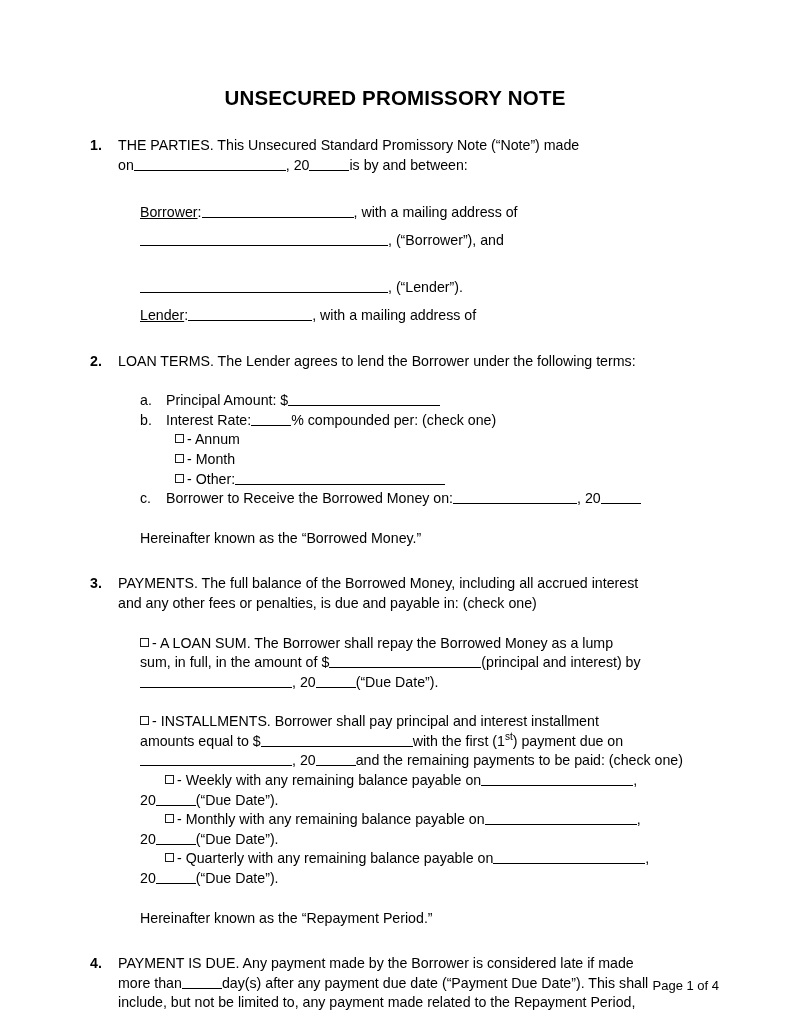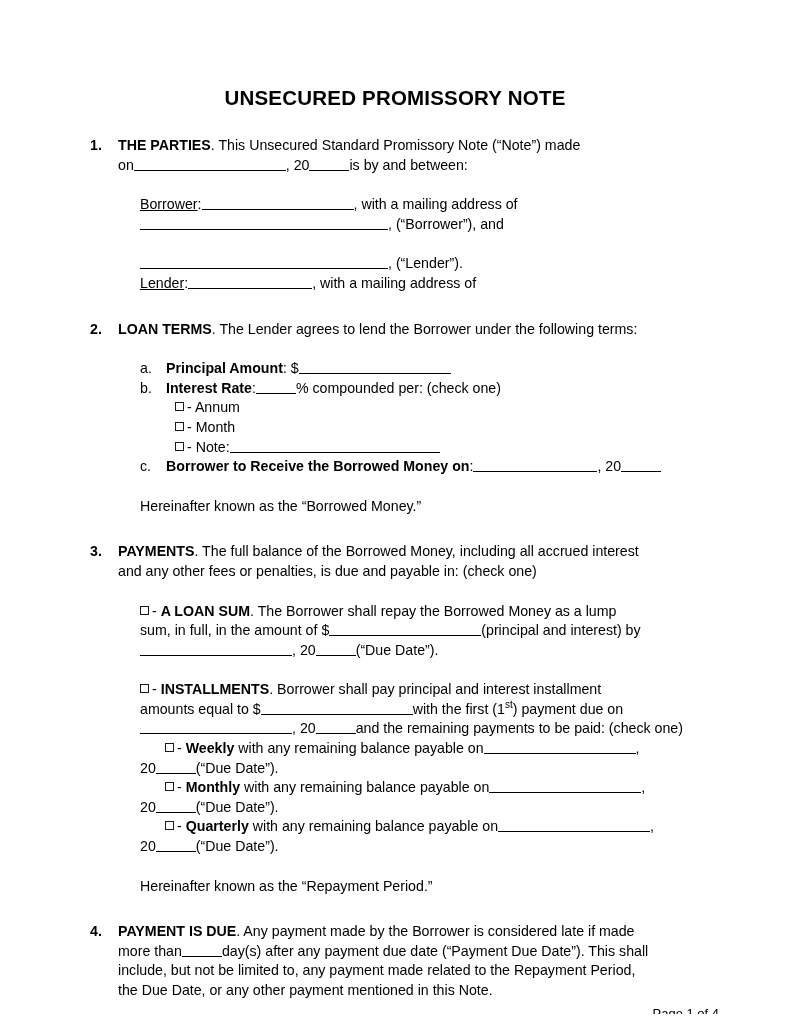--- a/index.html
+++ b/index.html
@@ -51,21 +51,21 @@
     left: 0;
     top: 0;
     font-weight: bold;
     width: 22px;
   }
   .clause .body {
     display: block;
     text-align: left;
   }
   .lead {
-    font-weight: bold;
+    font-weight: normal;
   }
   .gap-md { height: 20px; }
   .gap-lg { height: 26px; }
 
   
   .blank {
     display: inline-block;
     border-bottom: 1.6px solid #000;
     vertical-align: baseline;
     height: 14px;
@@ -76,21 +76,21 @@
   .b-lg  { width: 152px; }
   .b-xl  { width: 210px; }
   .b-xxl { width: 248px; }
 
   .u { text-decoration: underline; }
 
   
   .party-block {
     margin-left: 50px;
   }
-  .party-line { white-space: nowrap; }
+  .party-line { white-space: nowrap; margin-top: 8px; }
 
   
   .sublist {
     margin-left: 50px;
   }
   .subitem {
     position: relative;
     padding-left: 26px;
   }
   .subitem .letter {
@@ -124,21 +124,21 @@
     margin-left: 25px;
   }
   sup {
     font-size: 10px;
     vertical-align: super;
     line-height: 0;
   }
   .footer {
     position: absolute;
     right: 71px;
-    top: 1006px;
+    top: 978px;
     font-size: 13px;
   }
 </style>
 </head>
 <body>
 
 <div class="page">
 
   <h1 class="doc-title">UNSECURED PROMISSORY NOTE</h1>
 
@@ -198,21 +198,21 @@
       <div class="cbrow">
         <span class="cbox"></span><span>-</span>
         <span>Annum</span>
       </div>
       <div class="cbrow">
         <span class="cbox"></span><span>-</span>
         <span>Month</span>
       </div>
       <div class="cbrow">
         <span class="cbox"></span><span>-</span>
-        <span>Note:</span><span class="blank b-xl"></span>
+        <span>Other:</span><span class="blank b-xl"></span>
       </div>
 
       <div class="subitem">
         <span class="letter">c.</span>
         <span class="lead">Borrower to Receive the Borrowed Money on</span><span>:</span><span class="blank b-md"></span><span>, 20</span><span class="blank b-xs"></span>
       </div>
 
       <div class="gap-md"></div>
 
       <div>Hereinafter known as the “Borrowed Money.”</div>

